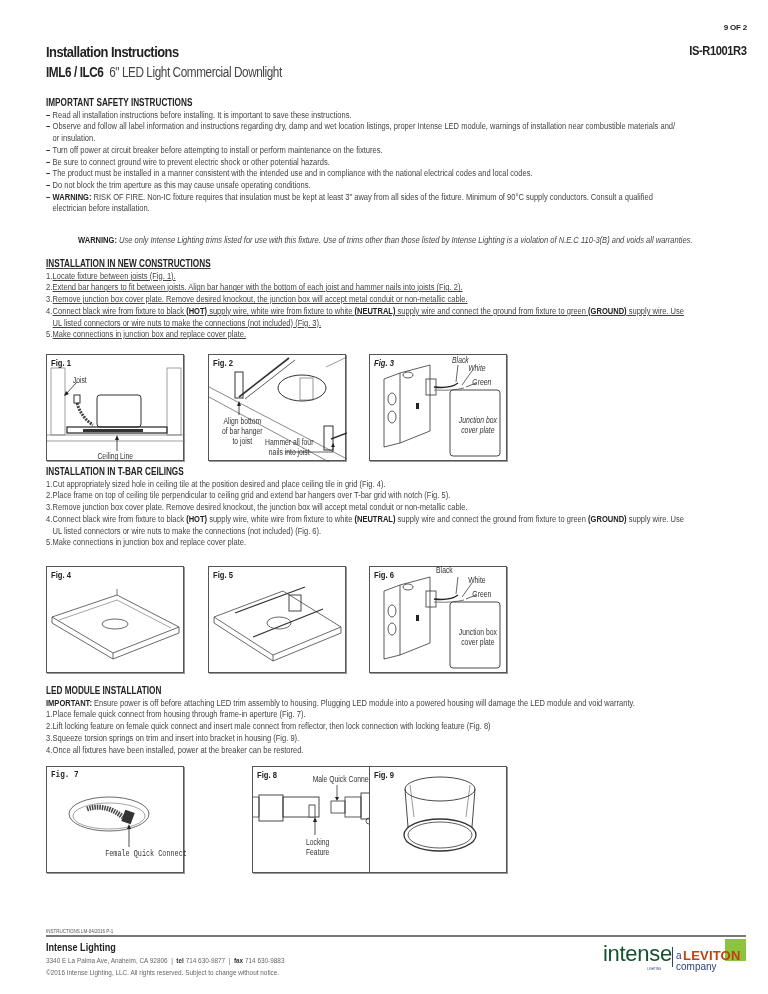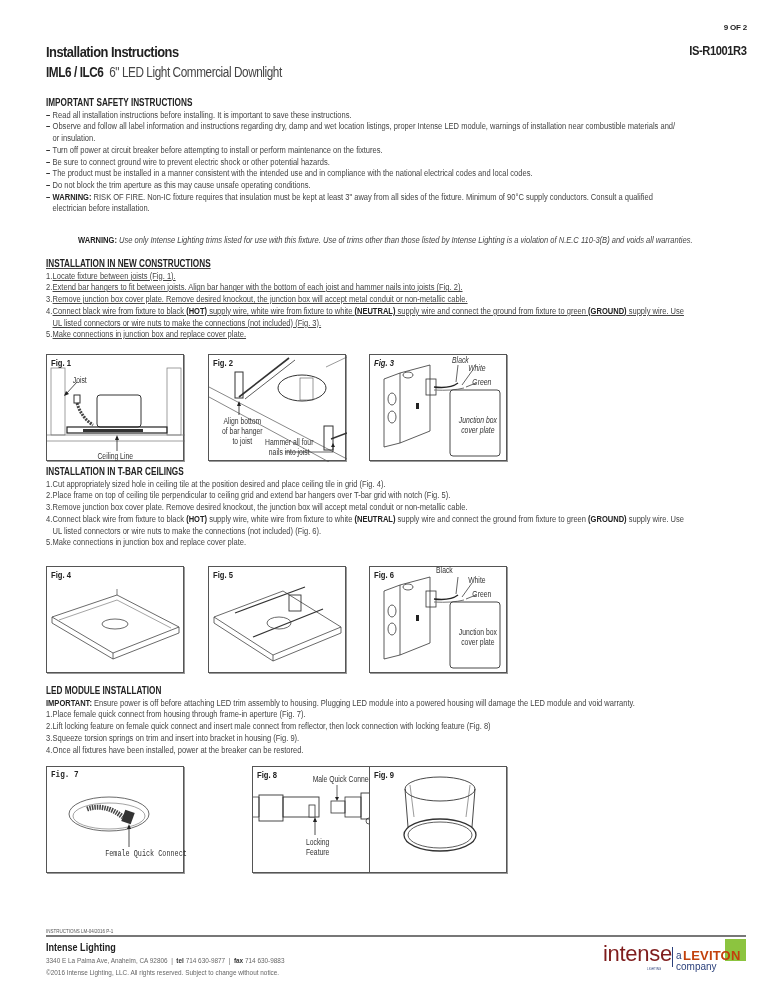--- a/index.html
+++ b/index.html
@@ -26,21 +26,21 @@
   .fig svg { position: absolute; left: 0; top: 0; }
   .callout { position: absolute; font-size: 8.5px; color: #333; line-height: 10px; text-align: center; transform: scaleX(0.8); transform-origin: center; white-space: nowrap; }
 
   .footer-code { position: absolute; top: 929px; left: 46px; font-size: 4.5px; color: #555; }
   .footer-rule { position: absolute; top: 935px; left: 46px; width: 700px; height: 1.5px; background: #777; }
   .footer-company { position: absolute; top: 941px; left: 46px; font-size: 10.5px; font-weight: bold; color: #222; transform: scaleX(0.86); transform-origin: left; }
   .footer-line { position: absolute; left: 46px; font-size: 8px; color: #666; transform: scaleX(0.8); transform-origin: left; white-space: nowrap; }
   .footer-line b { color: #333; }
 
   .logo { position: absolute; top: 939px; left: 603px; width: 150px; height: 34px; }
-  .logo-intense { position: absolute; left: 0; top: 2px; font-size: 22px; color: #7f1d1d; letter-spacing: -0.3px; font-family: "Liberation Sans", sans-serif; }
+  .logo-intense { position: absolute; left: 0; top: 2px; font-size: 22px; color: #14532d; letter-spacing: -0.3px; font-family: "Liberation Sans", sans-serif; }
   .logo-lighting { position: absolute; left: 44px; top: 28px; font-size: 3px; color: #2a3f7a; }
   .logo-sep { position: absolute; left: 69px; top: 8px; width: 1px; height: 20px; background: #2a3f7a; }
   .logo-a { position: absolute; left: 73px; top: 11px; font-size: 10px; color: #2a3f7a; }
   .logo-green { position: absolute; left: 122px; top: 0; width: 21px; height: 22px; background: #8cc43f; }
   .logo-leviton { position: absolute; left: 80px; top: 9px; font-size: 13px; font-weight: bold; color: #c2410c; letter-spacing: 0.2px; }
   .logo-company { position: absolute; left: 73px; top: 22px; font-size: 10px; color: #2a3f7a; }
 </style>
 </head>
 <body>
 

